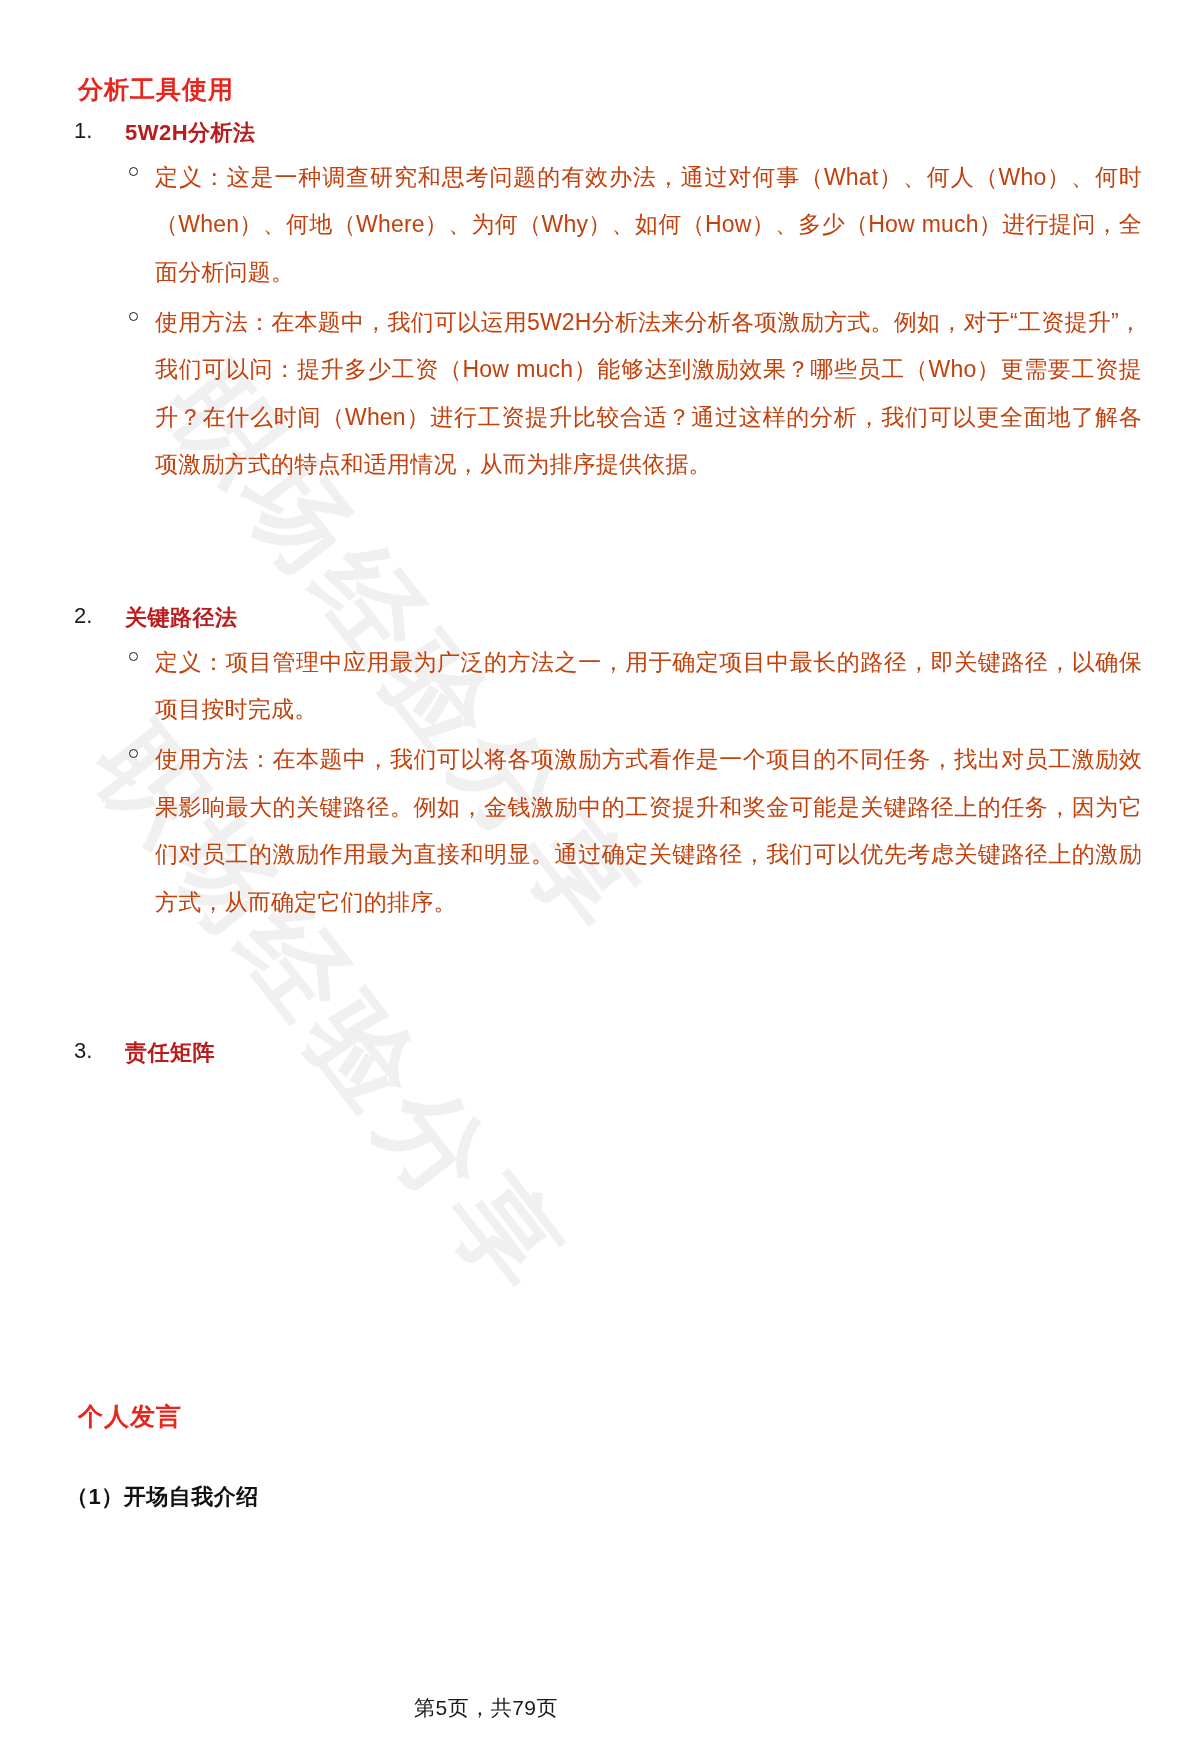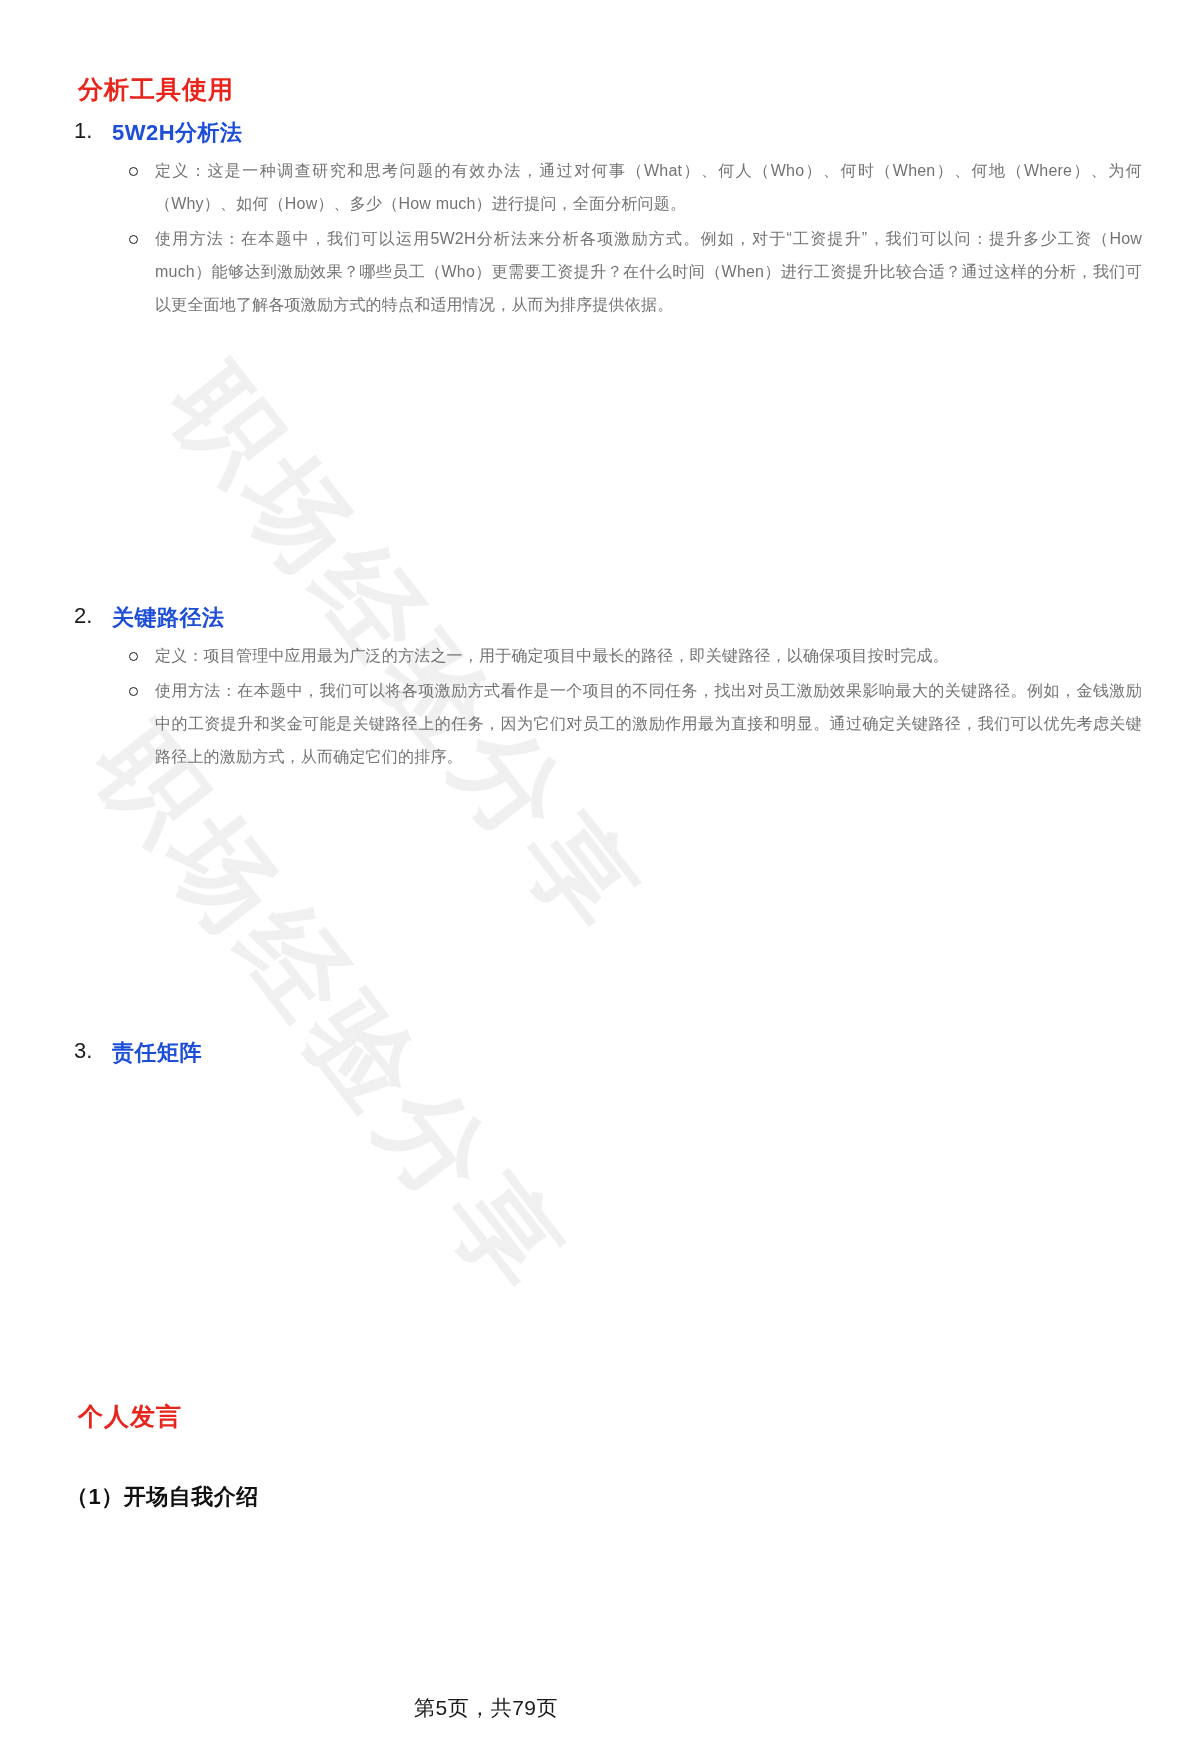--- a/index.html
+++ b/index.html
@@ -85,24 +85,24 @@
   }
   .num-marker {
     position: absolute;
     left: 12px;
     top: 0;
     font-size: 22px;
     color: #1a1a1a;
     font-weight: 400;
   }
   .num-heading {
-    margin-left: 50px;
+    margin-left: 63px;
     font-size: 22px;
     font-weight: 700;
-    color: #1d4ed8;
+    color: #b91c1c;
     line-height: 1.35;
     letter-spacing: 0.5px;
   }
 
   .sub-list {
     margin-left: 57px;
     margin-top: 6px;
   }
   .sub-item {
     position: relative;
@@ -113,23 +113,23 @@
     position: absolute;
     left: 10px;
     top: 13px;
     width: 9px;
     height: 9px;
     border: 1.6px solid #1a1a1a;
     border-radius: 50%;
     box-sizing: border-box;
   }
   .sub-text {
-    font-size: 16px;
+    font-size: 23px;
     line-height: 2.07;
-    color: #737373;
+    color: #c2410c;
     text-align: justify;
     text-justify: inter-ideograph;
     letter-spacing: 0.2px;
   }
 
   .para-heading {
     position: absolute;
     left: 66px;
     font-size: 22px;
     font-weight: 700;

